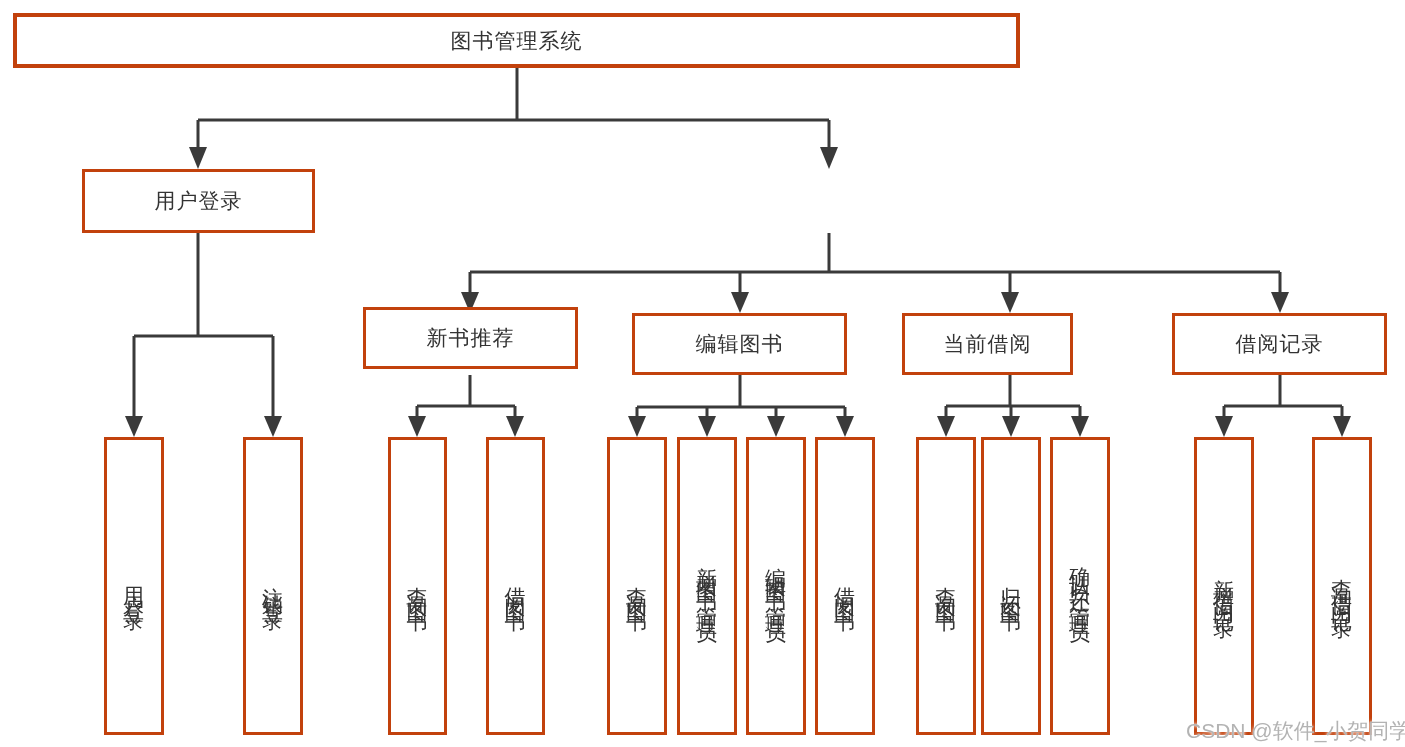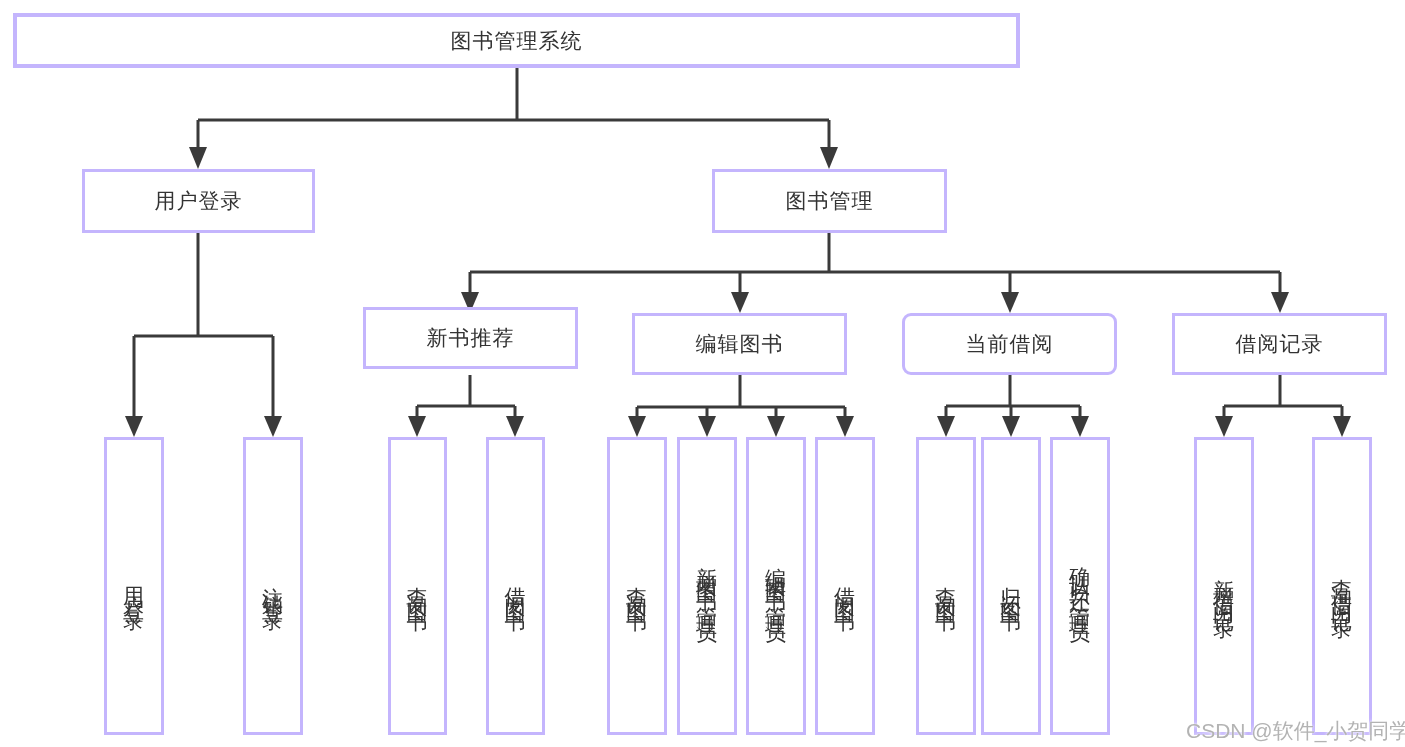--- a/index.html
+++ b/index.html
@@ -17,21 +17,21 @@
   }
   .wires {
     position: absolute;
     left: 0; top: 0;
     width: 1405px; height: 747px;
     z-index: 1;
   }
   .node {
     position: absolute;
     box-sizing: border-box;
-    border: 3px solid #c4b5fd;
+    border: 3px solid #c2410c;
     background: #ffffff;
     display: flex;
     align-items: center;
     justify-content: center;
     color: #333333;
     z-index: 2;
   }
   .node.hnode { font-size: 21px; letter-spacing: 1px; }
   .node.root { border-width: 4px; }
   .node.leaf { width: 60px; top: 437px; height: 298px; }
@@ -107,31 +107,28 @@
     </g>
   </svg>
 
   <div class="node hnode root" style="left:13px; top:13px; width:1007px; height:55px;">
     <span>图书管理系统</span>
   </div>
 
   <div class="node hnode" style="left:82px; top:169px; width:233px; height:64px;">
     <span>用户登录</span>
   </div>
-  <div class="node hnode" style="left:712px; top:169px; width:235px; height:64px;">
-    <span>图书管理</span>
-  </div>
 
   <div class="node hnode" style="left:363px; top:307px; width:215px; height:62px;">
     <span>新书推荐</span>
   </div>
   <div class="node hnode" style="left:632px; top:313px; width:215px; height:62px;">
     <span>编辑图书</span>
   </div>
-  <div class="node hnode" style="left:902px; top:313px; width:215px; height:62px;border-radius:9px;">
+  <div class="node hnode" style="left:902px; top:313px; width:171px; height:62px;">
     <span>当前借阅</span>
   </div>
   <div class="node hnode" style="left:1172px; top:313px; width:215px; height:62px;">
     <span>借阅记录</span>
   </div>
 
   <div class="node leaf" style="left:104px;">
     <span class="vtext">用户登录</span>
   </div>
   <div class="node leaf" style="left:243px;">

